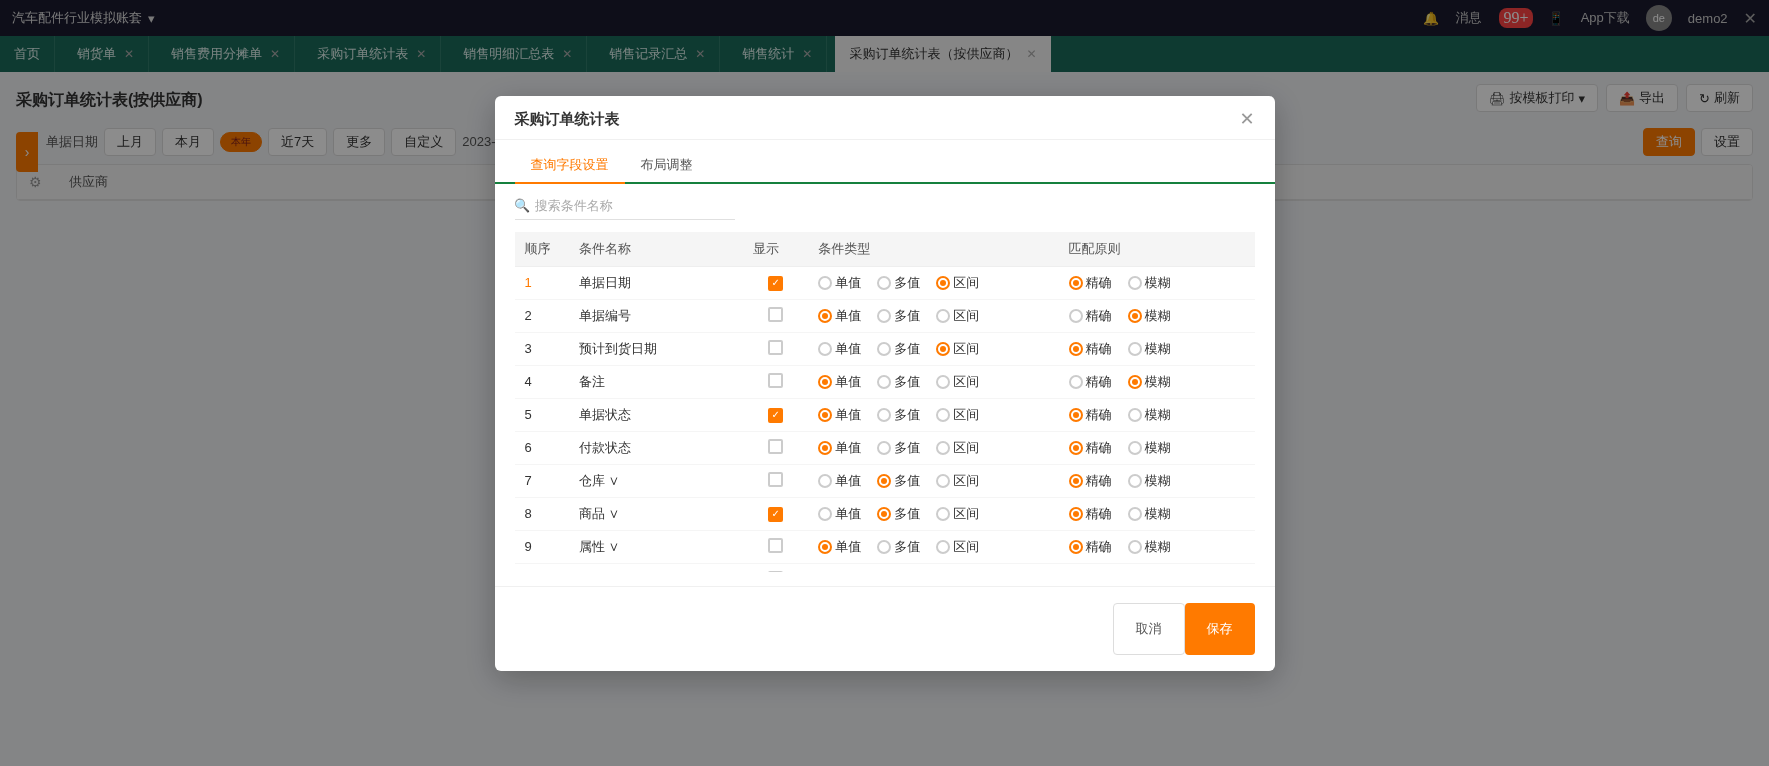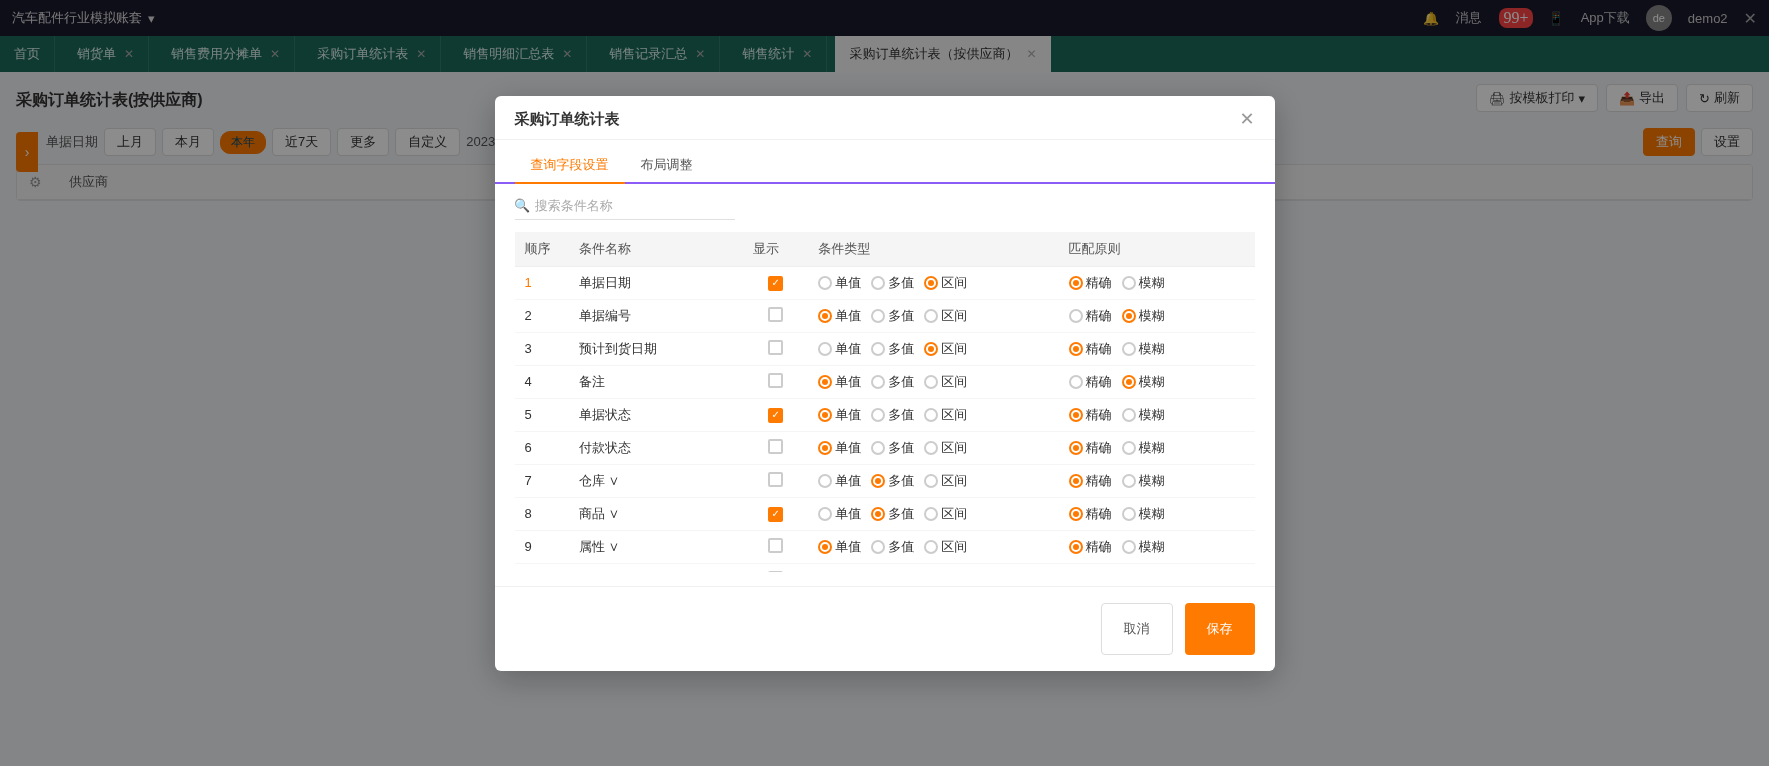--- a/index.html
+++ b/index.html
@@ -71,24 +71,24 @@
       color: #333;
       display: flex; align-items: center; gap: 4px;
     }
     .toolbar-btn.orange {
       background: #ff7a00;
       color: #fff;
       border-color: #ff7a00;
     }
     .toolbar-btn.active-tab {
       background: #ff7a00;
-      color: #0c4a6e;
+      color: #7f1d1d;
       border-color: #ff7a00;
       border-radius: 10px;
-      font-size: 12px;
+      font-size: 10px;
       padding: 2px 10px;
       text-align: right;
     }
 
     .filter-row {
       display: flex;
       align-items: center;
       gap: 6px;
       margin-bottom: 8px;
       flex-wrap: wrap;
@@ -141,21 +141,21 @@
       cursor: pointer;
       color: #999;
       font-size: 18px;
       line-height: 1;
     }
 
     .dialog-tabs {
       display: flex;
       gap: 0;
       padding: 10px 20px 0 20px;
-      border-bottom: 2px solid #8b5cf6;
+      border-bottom: 2px solid #15803d;
     }
     .dialog-tab {
       padding: 6px 16px 8px 16px;
       cursor: pointer;
       font-size: 13px;
       color: #555;
       border-bottom: 2px solid transparent;
       margin-bottom: -2px;
     }
     .dialog-tab.active {
@@ -211,21 +211,21 @@
       vertical-align: middle;
     }
 
     .col-order { width: 50px; color: #666; }
     .col-name { width: 160px; }
     .col-show { width: 60px; text-align: center; }
     .col-type { width: 230px; }
     .col-match { width: 180px; }
 
     
-    .radio-group { display: flex; align-items: center; gap: 10px; }
+    .radio-group { display: flex; align-items: center; gap: 16px; }
     .radio-item { display: flex; align-items: center; gap: 3px; cursor: pointer; }
     .radio-circle {
       width: 14px; height: 14px; border-radius: 50%; border: 2px solid #ccc;
       display: flex; align-items: center; justify-content: center; flex-shrink: 0;
     }
     .radio-circle.checked { border-color: #ff7a00; }
     .radio-circle.checked::after {
       content: ''; width: 6px; height: 6px; border-radius: 50%; background: #ff7a00;
     }
 
@@ -245,21 +245,20 @@
       max-height: 340px;
       overflow-y: auto;
     }
     .table-scroll::-webkit-scrollbar { width: 6px; }
     .table-scroll::-webkit-scrollbar-thumb { background: #ccc; border-radius: 3px; }
 
     
     .dialog-footer {
       display: flex;
       justify-content: flex-end;
-      gap: 12px;
       padding: 16px 20px;
       border-top: 1px solid #f0f0f0;
     }
     .btn-cancel {
       padding: 7px 22px;
       border: 1px solid #ddd;
       border-radius: 4px;
       background: #fff;
       cursor: pointer;
       font-size: 13px;

